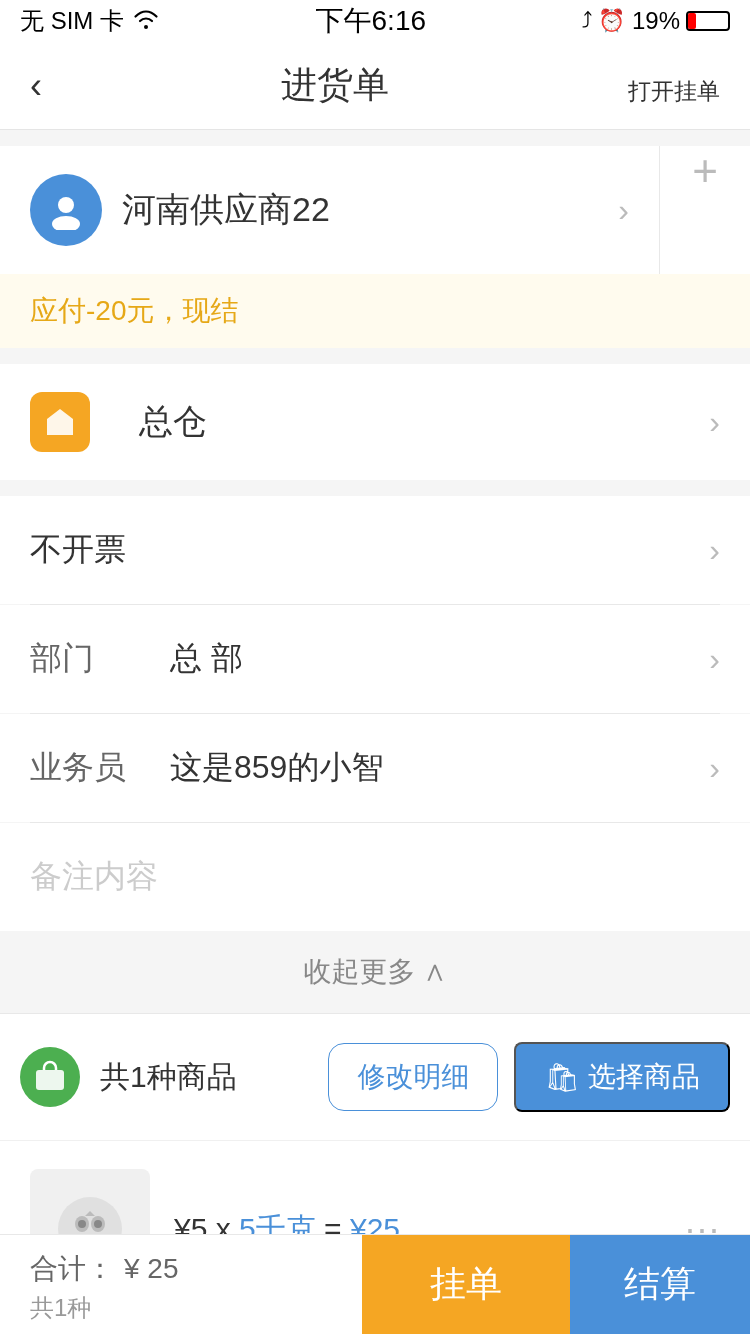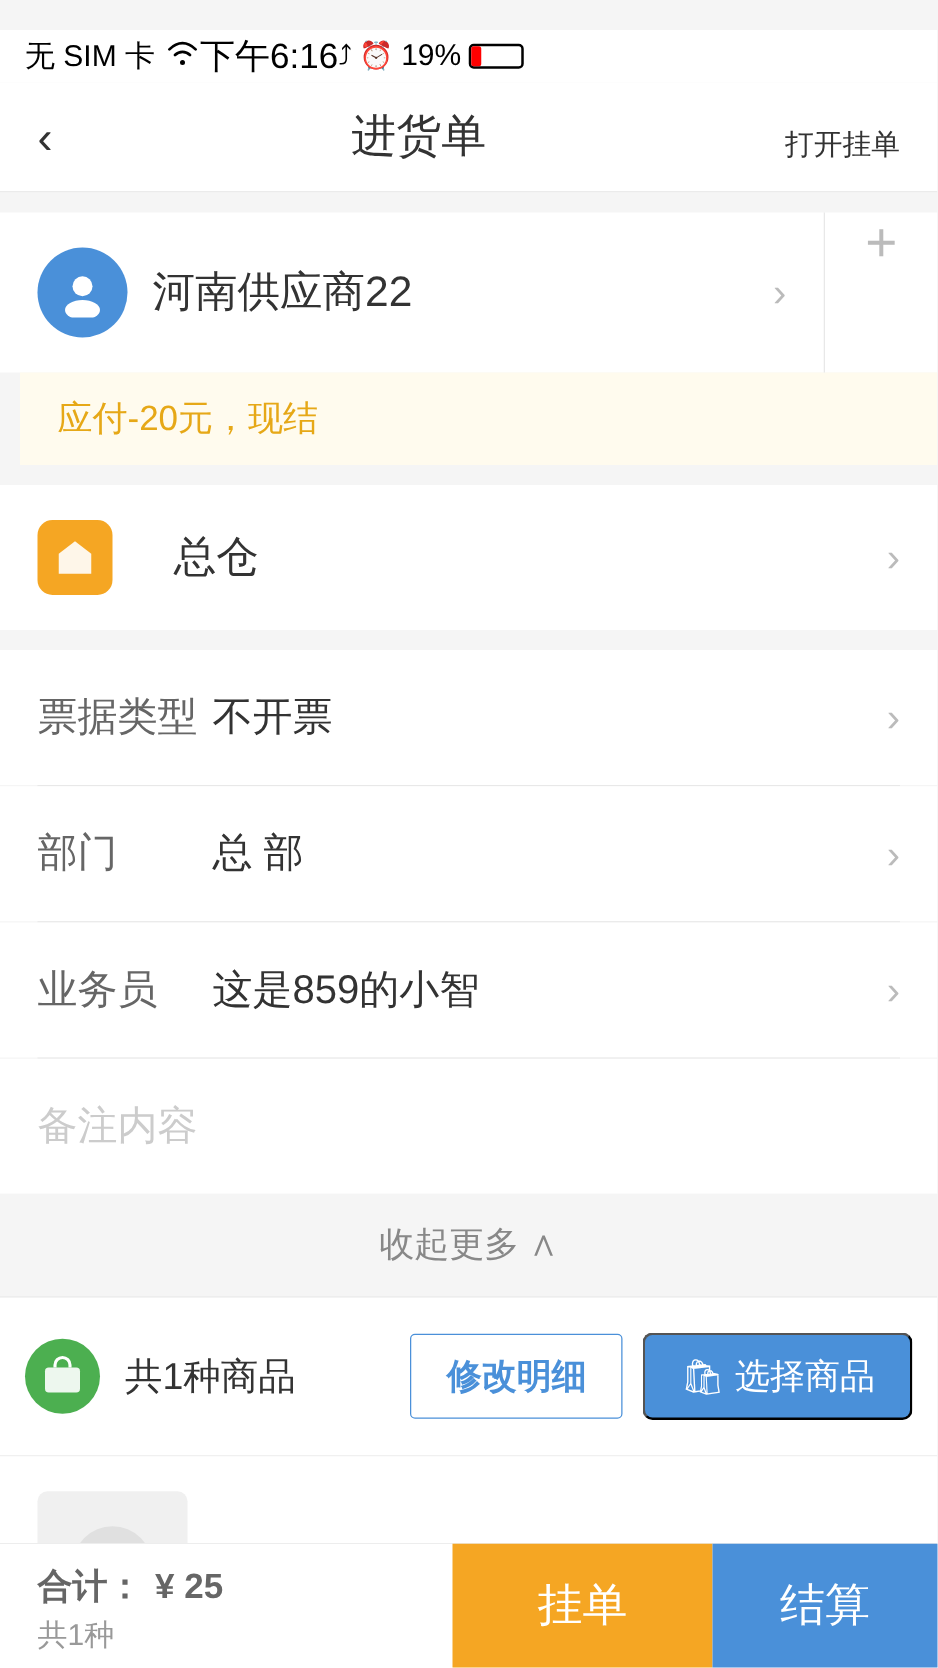--- a/index.html
+++ b/index.html
@@ -12,24 +12,24 @@
       overflow-x: hidden;
       font-size: 32px;
     }
 
     
     .status-bar {
       background: #fff;
       height: 42px;
       display: flex;
       align-items: center;
+      justify-content: space-between;
       padding: 0 20px;
       font-size: 24px;
       color: #000;
-      margin-top: 24px;
     }
     .status-left { display: flex; align-items: center; gap: 8px; }
     .status-center { font-weight: 500; font-size: 28px; }
     .status-right { display: flex; align-items: center; gap: 6px; font-size: 24px; }
     .battery-bar {
       width: 44px; height: 20px; border: 2px solid #000; border-radius: 4px; position: relative; display: inline-flex; align-items: center;
     }
     .battery-fill { width: 20%; height: 100%; background: red; border-radius: 2px; }
 
     
@@ -74,21 +74,20 @@
       width: 90px; display: flex; align-items: center; justify-content: center;
       font-size: 44px; color: #bbb; cursor: pointer;
     }
 
     
     .notice-bar {
       background: #fffbee;
       padding: 18px 30px;
       font-size: 28px;
       color: #e6a817;
-      margin-left: 16px;
     }
 
     
     .row-item {
       background: #fff;
       display: flex;
       align-items: center;
       padding: 32px 30px;
       min-height: 100px;
       cursor: pointer;
@@ -143,23 +142,22 @@
       border-top: 1px solid #e8e8e8;
     }
     .products-icon {
       width: 60px; height: 60px; border-radius: 50%; background: #4CAF50;
       display: flex; align-items: center; justify-content: center;
       margin-right: 20px; font-size: 28px; color: #fff; flex-shrink: 0;
     }
     .products-count { flex: 1; font-size: 30px; color: #333; }
     .btn-outline {
       border: 1.5px solid #4A90D9; color: #4A90D9; background: #fff;
-      padding: 14px 28px; border-radius: 4px; font-size: 28px; cursor: pointer;
+      padding: 14px 28px; border-radius: 16px; font-size: 28px; cursor: pointer;
       margin-right: 16px;
-      font-weight: bold;
     }
     .btn-primary {
       background: #4A90D9; color: #fff;
       padding: 14px 28px; border-radius: 8px; font-size: 28px; cursor: pointer;
       display: flex; align-items: center; gap: 8px;
     }
 
     
     .product-item {
       background: #fff;
@@ -185,21 +183,21 @@
       height: 100px;
       display: flex;
       background: #fff;
       border-top: 1px solid #e8e8e8;
     }
     .bottom-total {
       flex: 1; display: flex; flex-direction: column; justify-content: center;
       padding: 0 30px;
     }
     .bottom-total-amount { font-size: 36px; color: #333; font-weight: 500; }
-    .bottom-total-amount span { font-size: 28px; color: #666; font-weight: bold; }
+    .bottom-total-amount span { font-size: 28px; color: #666; font-weight: normal; }
     .bottom-total-count { font-size: 24px; color: #999; margin-top: 4px; }
     .btn-hold {
       width: 208px; background: #f5a623; color: #fff;
       display: flex; align-items: center; justify-content: center;
       font-size: 36px; cursor: pointer;
     }
     .btn-checkout {
       width: 180px; background: #4A90D9; color: #fff;
       display: flex; align-items: center; justify-content: center;
       font-size: 36px; cursor: pointer;
@@ -264,21 +262,20 @@
       <path d="M4 14L17 4l13 10v16H4V14z" fill="white" opacity="0.9"></path>
     </svg>
   </div>
   <span class="warehouse-name">总仓</span>
   <span class="chevron">›</span>
 </div>
 
 <div class="divider-block"></div>
 
 <div class="row-item">
-  <span class="row-label">票据类型</span>
   <span class="row-value">不开票</span>
   <span class="chevron">›</span>
 </div>
 <div class="divider-line"></div>
 
 <div class="row-item">
   <span class="row-label">部门</span>
   <span class="row-value">总 部</span>
   <span class="chevron">›</span>
 </div>

